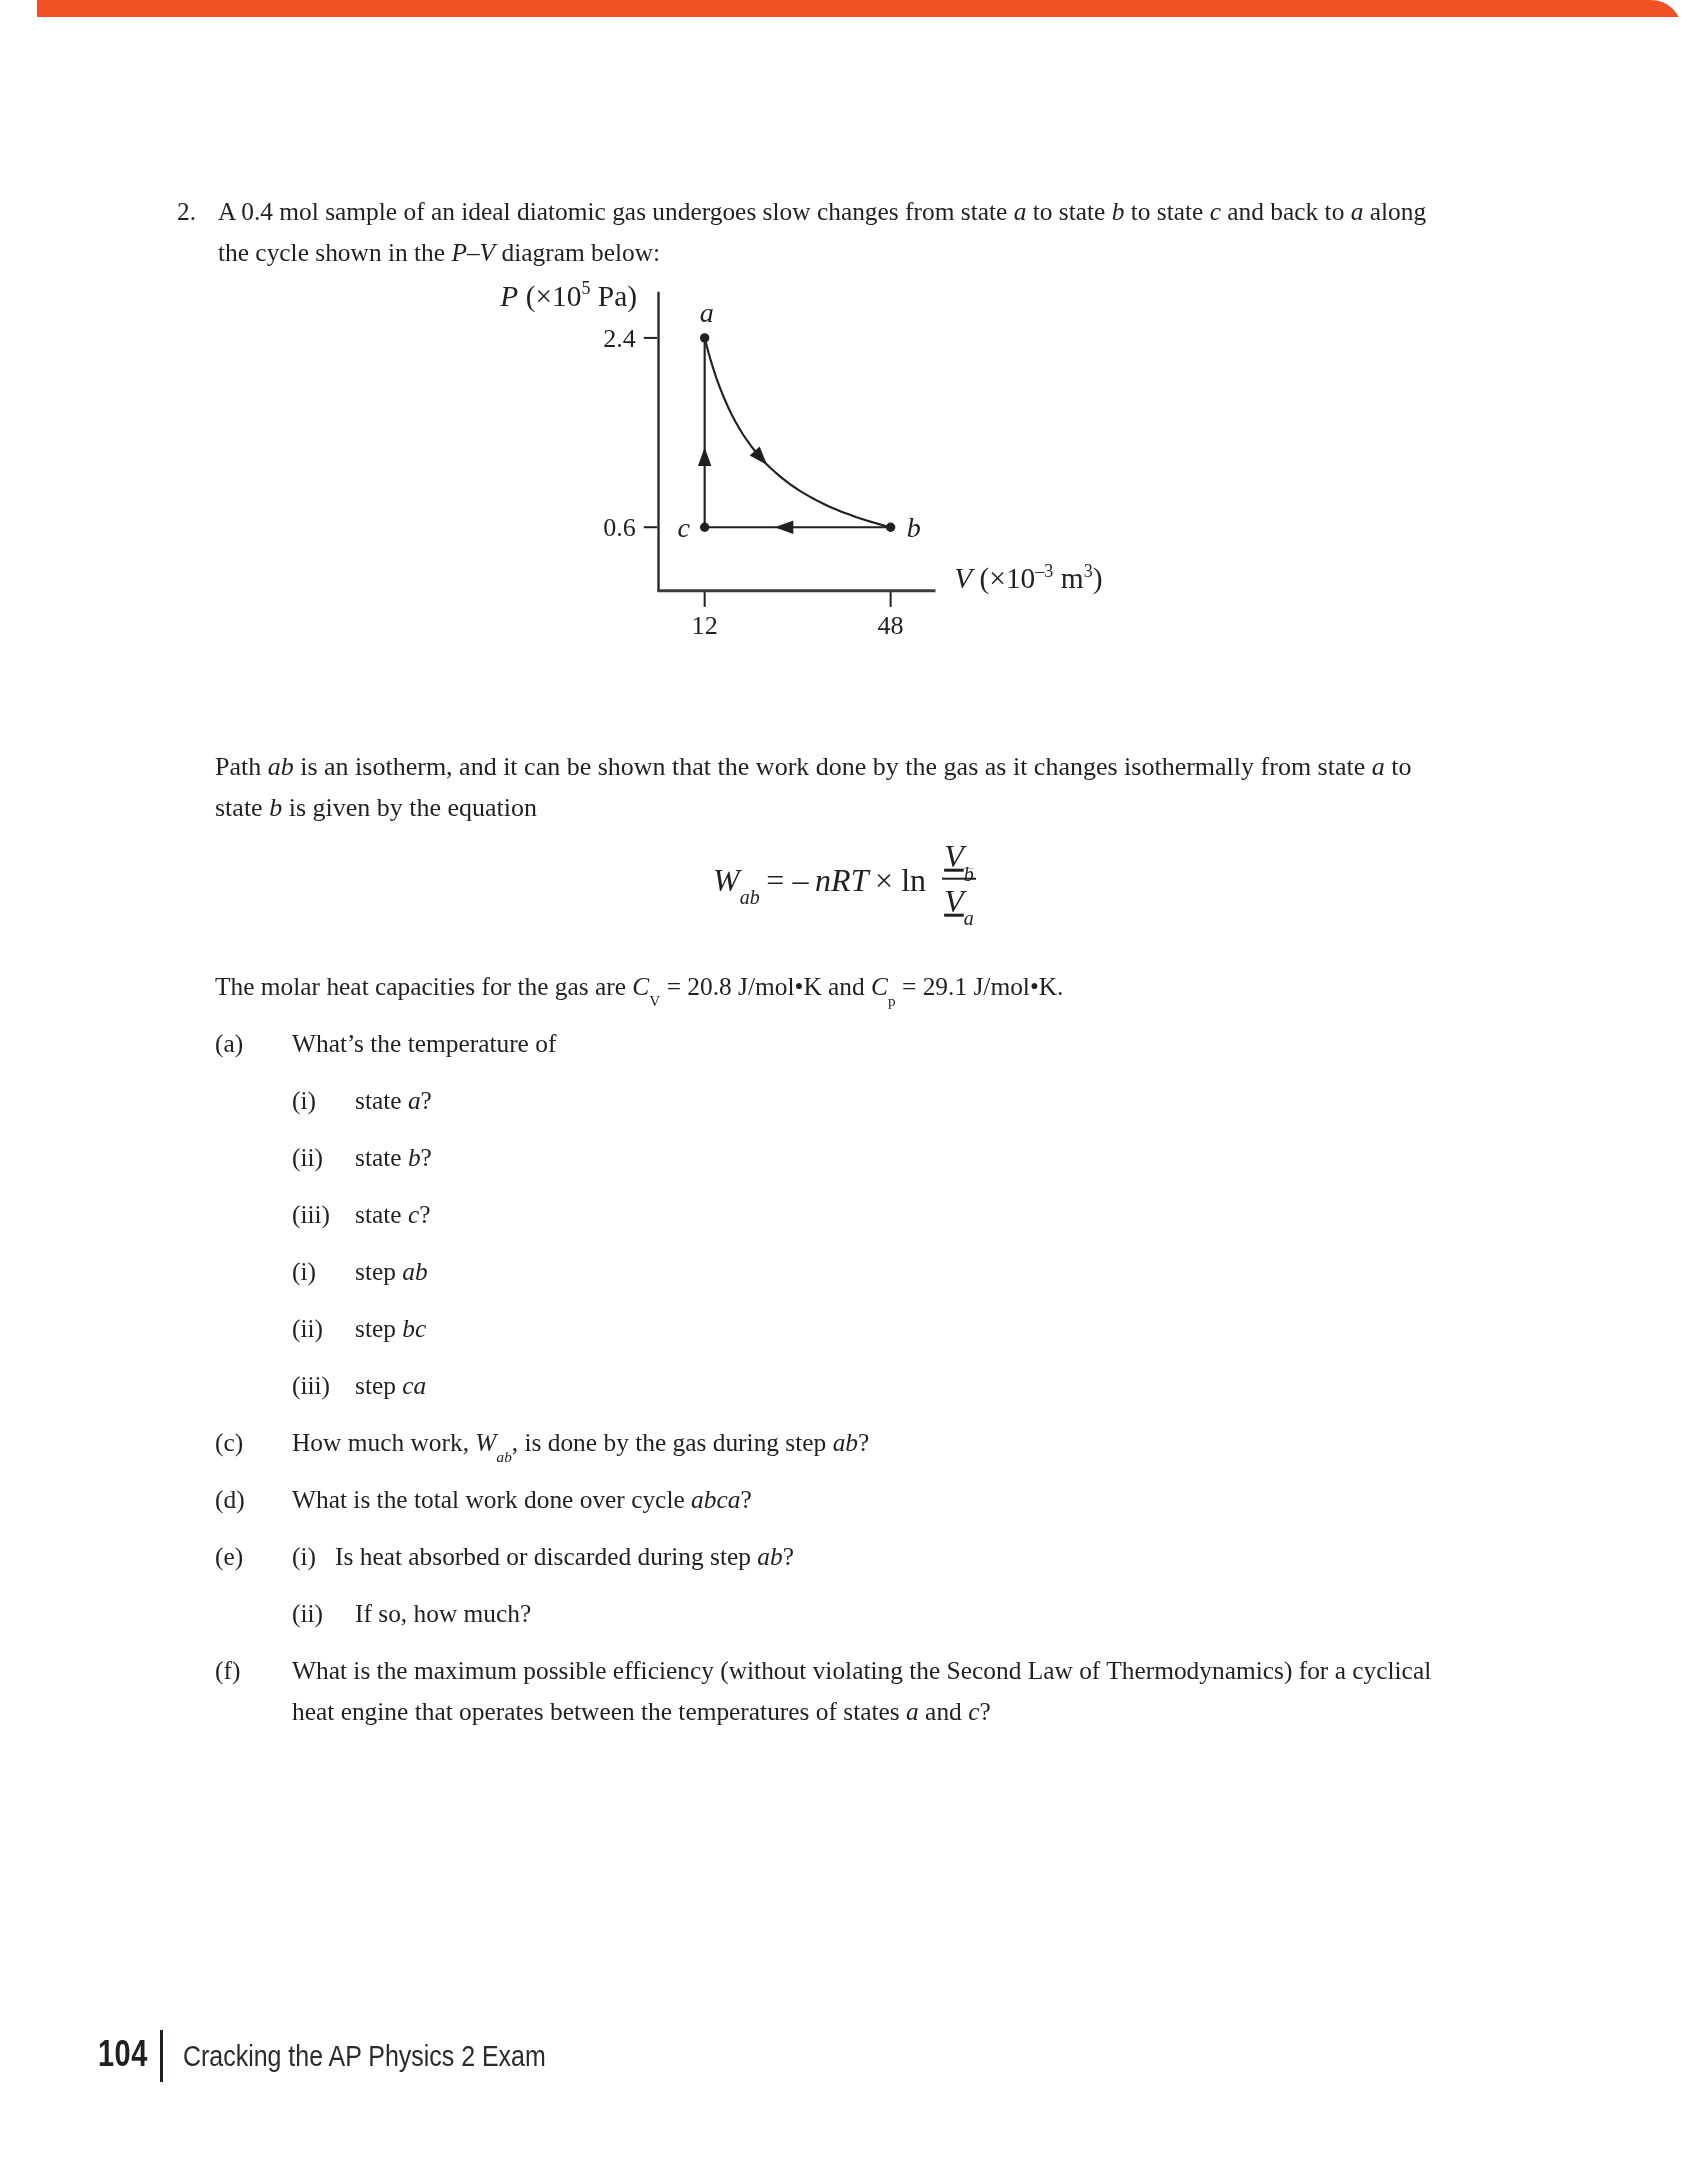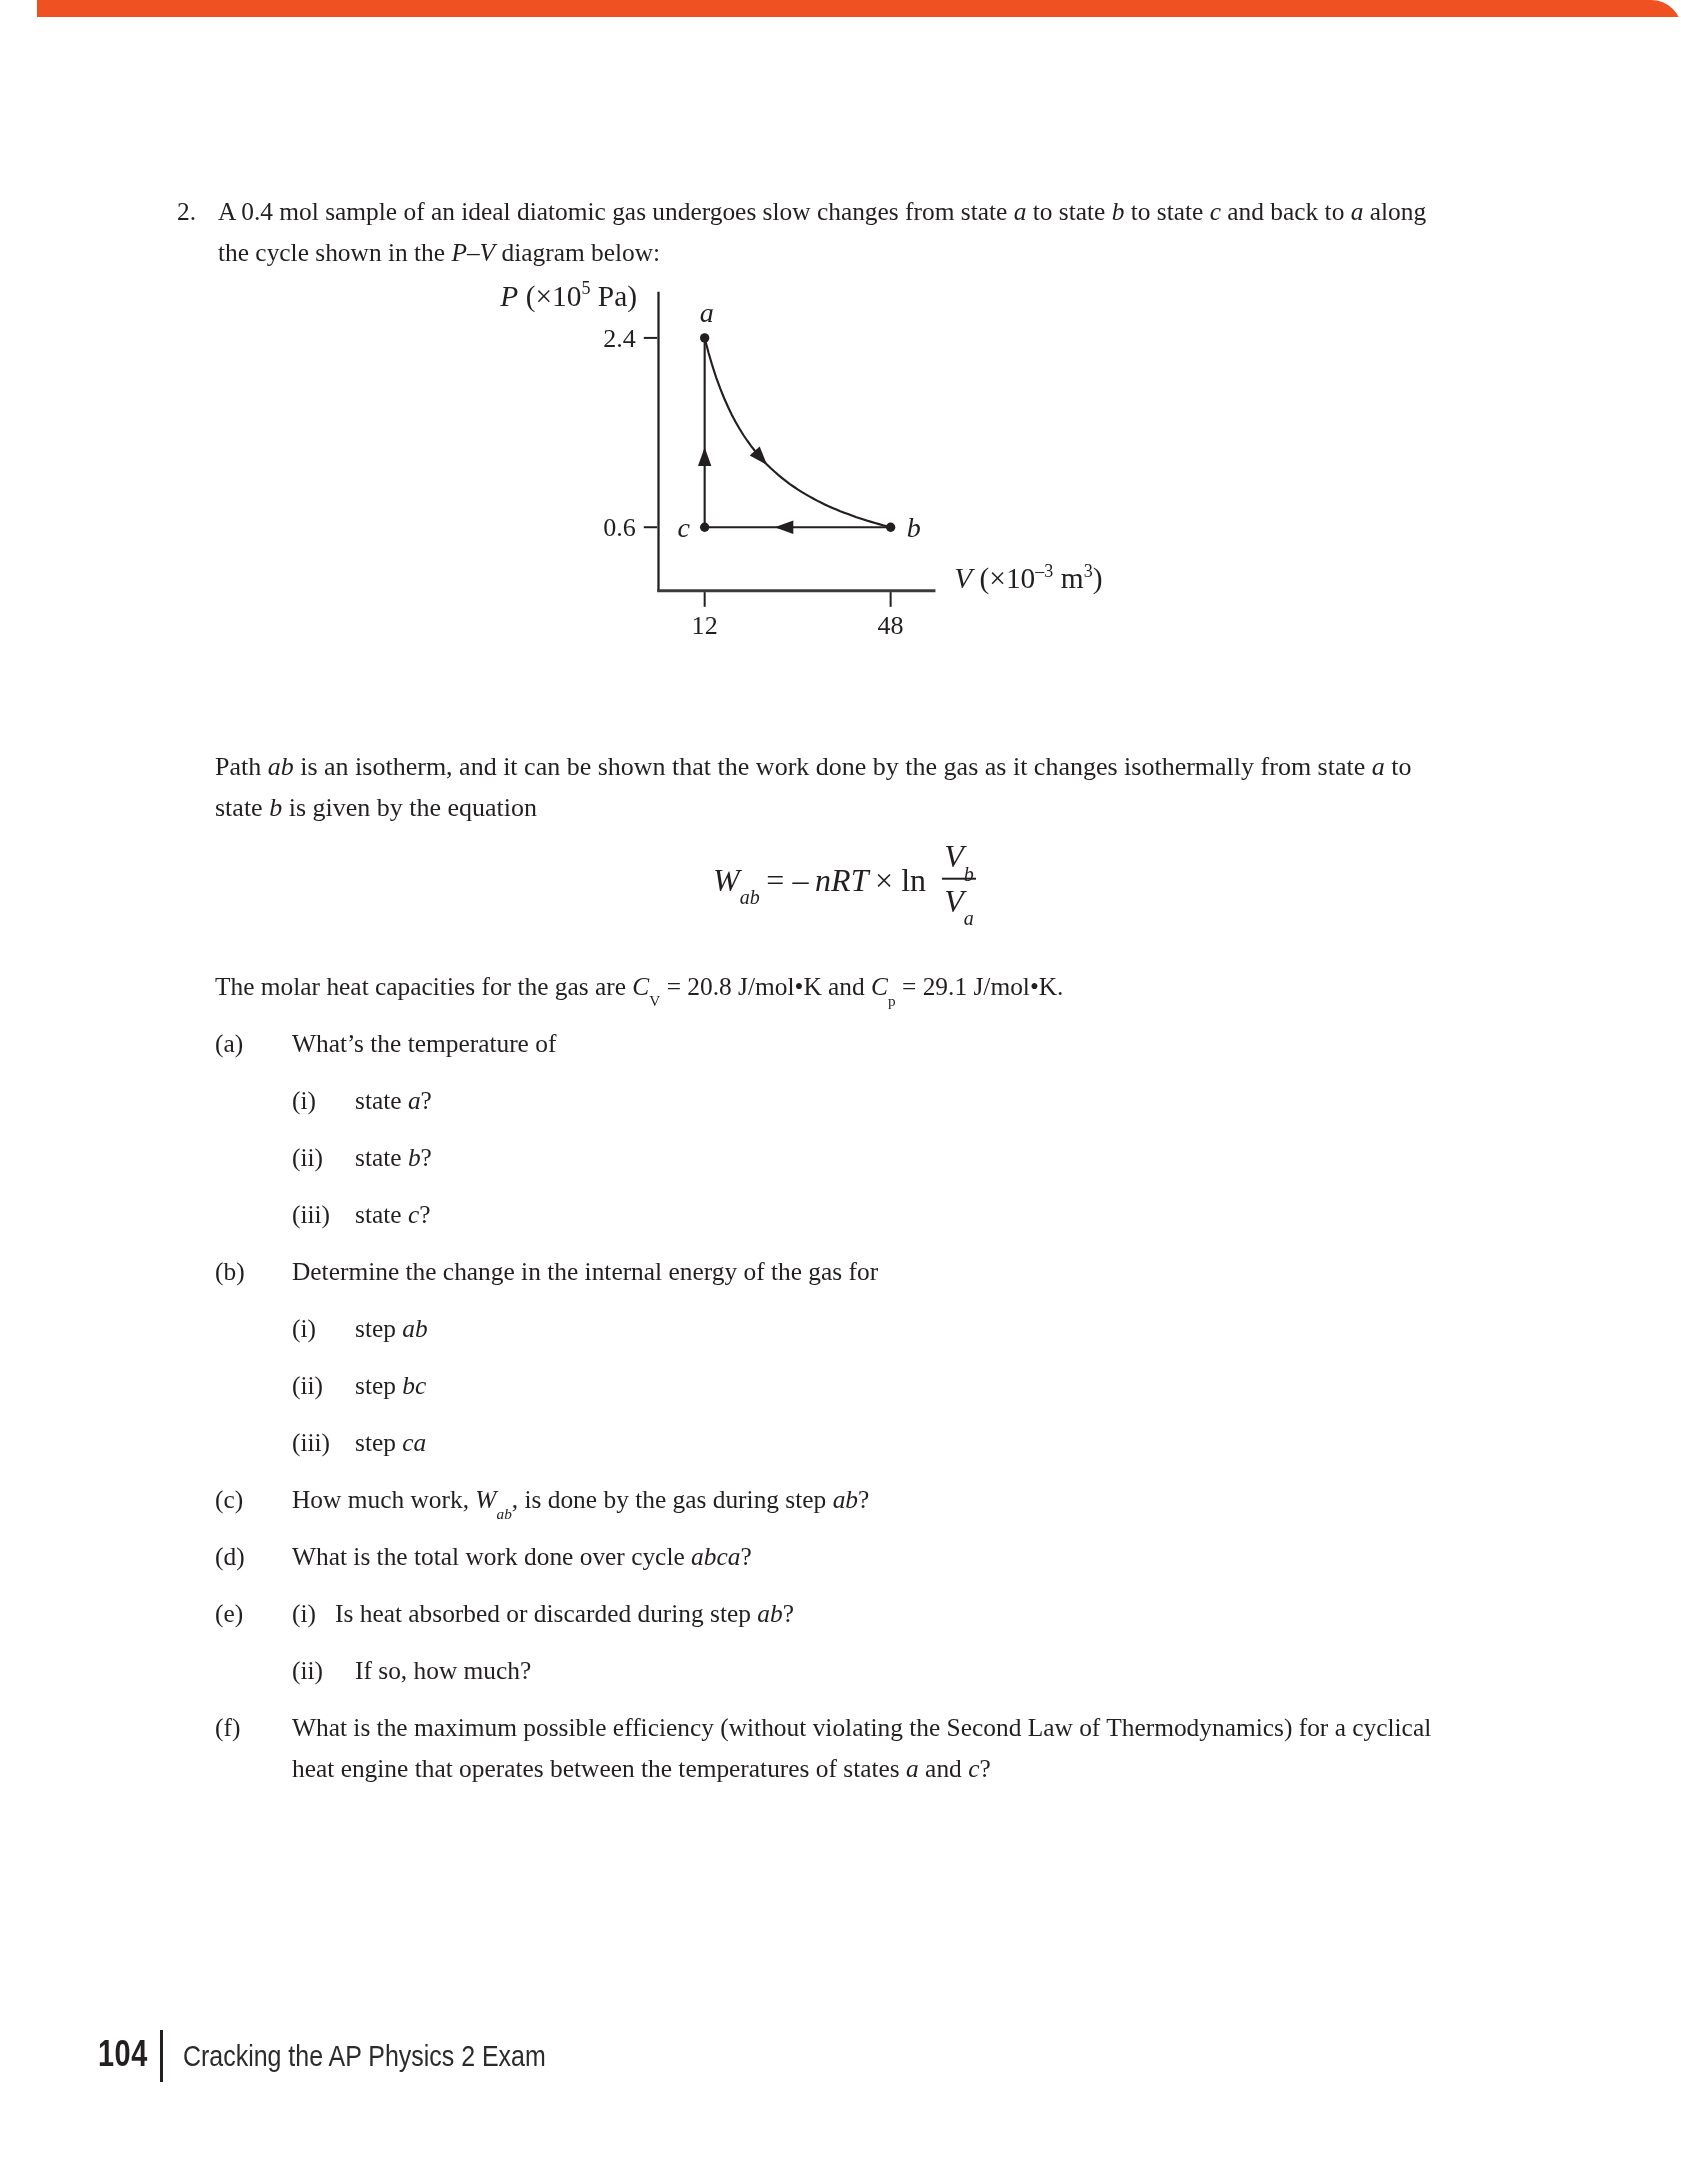--- a/index.html
+++ b/index.html
@@ -13,21 +13,21 @@
   .qtext{display:inline-block;vertical-align:top;width:1377px;}
   
   .para{position:absolute;left:215px;top:746px;width:1344px;font-size:26px;line-height:41px;}
   
   .equation{position:absolute;left:713px;top:836px;height:88px;display:flex;align-items:center;
             font-size:32px;}
   .equation .eq-line{white-space:nowrap;}
   .equation sub{font-size:20px;font-style:italic;position:relative;top:.32em;line-height:0;}
   .eq-sp{margin:0 6.7px;}
   .frac{display:inline-flex;flex-direction:column;align-items:flex-start;margin-left:9.4px;
-        transform:translateY(-1.3px);}
+        transform:translateY(-1.3px);text-decoration:underline;}
   .frac .num{border-bottom:2px solid #231f20;padding:0 2px 2.7px 2px;}
   .frac .den{padding:2.7px 2px 0 2px;}
   
   #question-rows{position:absolute;left:215px;top:966px;width:1377px;font-size:25.4px;}
   .row{line-height:41px;margin-bottom:16px;}
   .row .lab{display:inline-block;width:77px;vertical-align:top;}
   .row.l2 .ind{display:inline-block;width:77px;}
   .row.l2 .lab{width:63px;}
   .row .txt{display:inline-block;vertical-align:top;width:1237px;}
   .row.l2 .txt{width:1150px;}
@@ -88,21 +88,20 @@
       <span class="den"><span class="it">V</span><sub>a</sub></span>
     </span>
   </div>
 
   <div id="question-rows">
       <div class="row l0"><span class="txt"><span>The molar heat capacities for the gas are </span><span class="it">C</span><sub>V</sub><span> = 20.8 J/mol•K and </span><span class="it">C</span><sub>p</sub><span> = 29.1 J/mol•K.</span></span></div>
       <div class="row l1"><span class="lab">(a)</span><span class="txt"><span>What’s the temperature of</span></span></div>
       <div class="row l2"><span class="ind"></span><span class="lab">(i)</span><span class="txt"><span>state </span><span class="it">a</span><span>?</span></span></div>
       <div class="row l2"><span class="ind"></span><span class="lab">(ii)</span><span class="txt"><span>state </span><span class="it">b</span><span>?</span></span></div>
       <div class="row l2"><span class="ind"></span><span class="lab">(iii)</span><span class="txt"><span>state </span><span class="it">c</span><span>?</span></span></div>
-      <div class="row l1"><span class="lab">(b)</span><span class="txt"><span>Determine the change in the internal energy of the gas for</span></span></div>
       <div class="row l2"><span class="ind"></span><span class="lab">(i)</span><span class="txt"><span>step </span><span class="it">ab</span></span></div>
       <div class="row l2"><span class="ind"></span><span class="lab">(ii)</span><span class="txt"><span>step </span><span class="it">bc</span></span></div>
       <div class="row l2"><span class="ind"></span><span class="lab">(iii)</span><span class="txt"><span>step </span><span class="it">ca</span></span></div>
       <div class="row l1"><span class="lab">(c)</span><span class="txt"><span>How much work, </span><span class="it">W</span><sub class="it">ab</sub><span>, is done by the gas during step </span><span class="it">ab</span><span>?</span></span></div>
       <div class="row l1"><span class="lab">(d)</span><span class="txt"><span>What is the total work done over cycle </span><span class="it">abca</span><span>?</span></span></div>
       <div class="row l1"><span class="lab">(e)</span><span class="txt"><span>(i)&nbsp;&nbsp;&nbsp;Is heat absorbed or discarded during step </span><span class="it">ab</span><span>?</span></span></div>
       <div class="row l2"><span class="ind"></span><span class="lab">(ii)</span><span class="txt"><span>If so, how much?</span></span></div>
       <div class="row l1"><span class="lab">(f)</span><span class="txt"><span>What is the maximum possible efficiency (without violating the Second Law of Thermodynamics) for a cyclical</span><br><span>heat engine that operates between the temperatures of states </span><span class="it">a</span><span> and </span><span class="it">c</span><span>?</span></span></div>
     </div>
 

